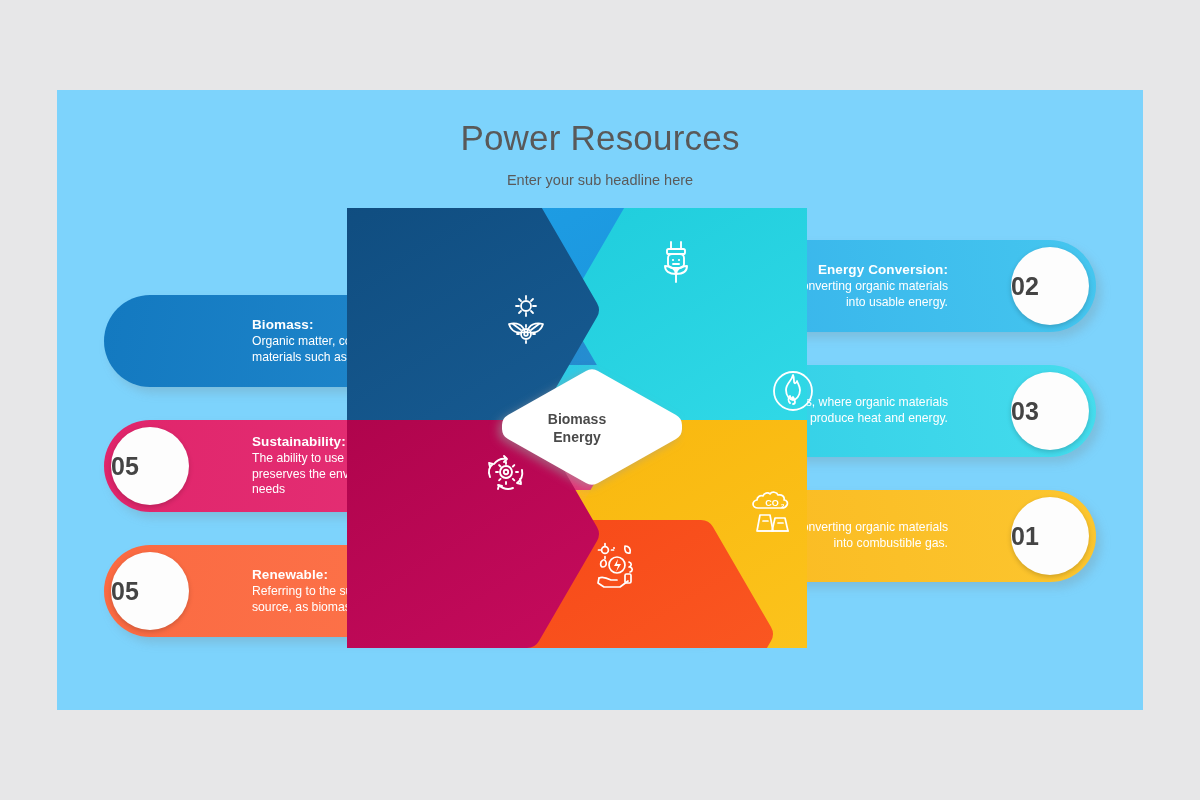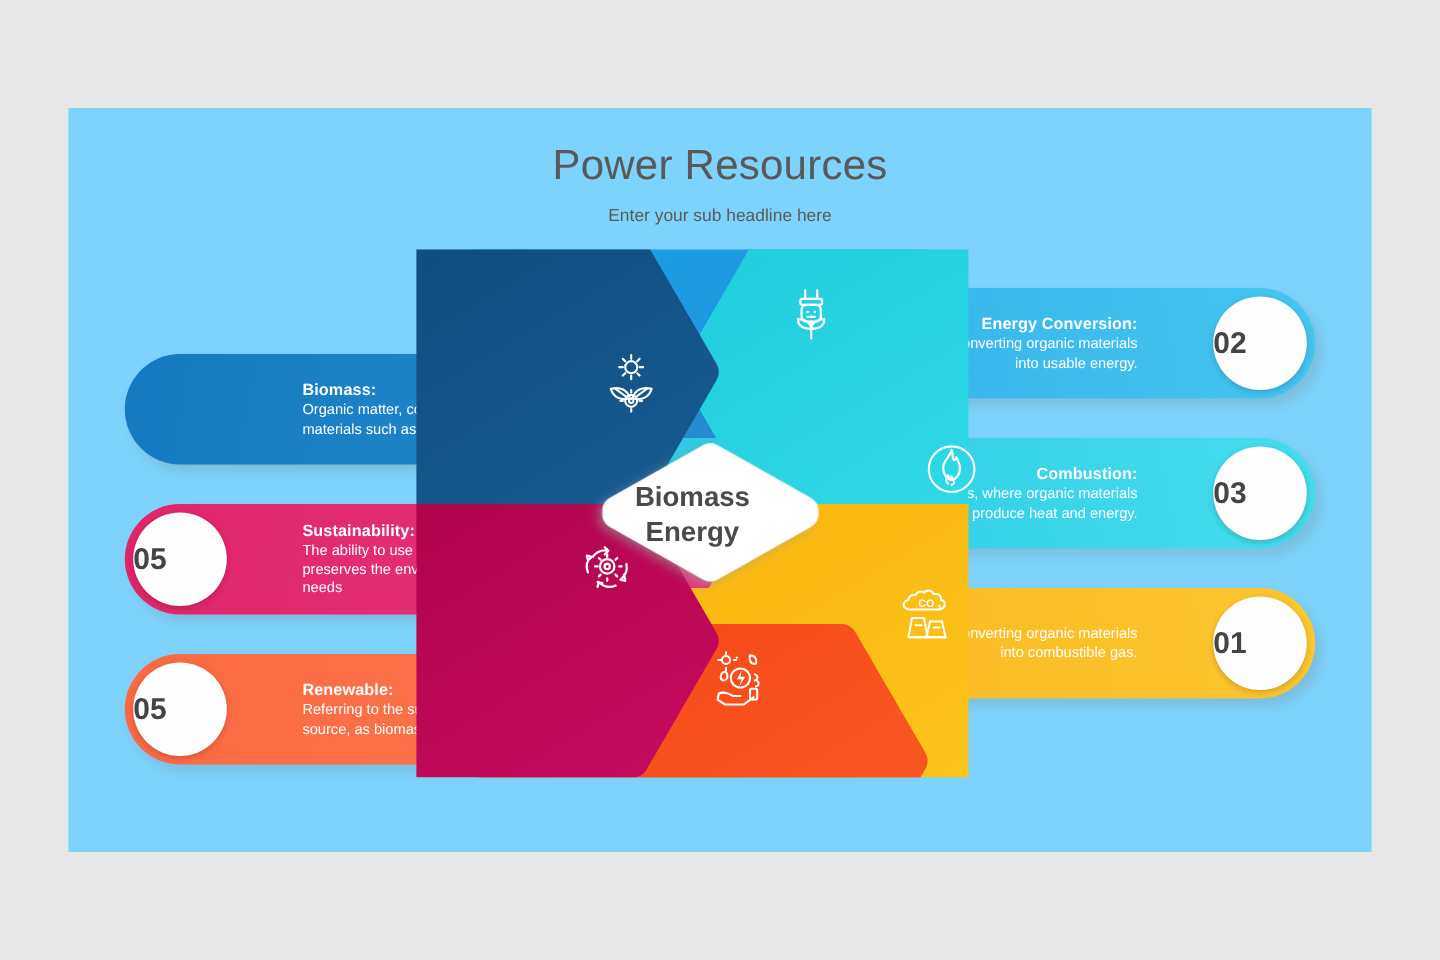--- a/index.html
+++ b/index.html
@@ -140,21 +140,21 @@
   }
   #center-hex svg { display:block; width:216px; height:222px; }
   #center-label {
     position: absolute;
     left: 0; top: 0;
     width: 216px; height: 222px;
     display: flex;
     flex-direction: column;
     align-items: center;
     justify-content: center;
-    font-size: 23px;
+    font-size: 14px;
     font-weight: bold;
     color: #4a4a4a;
     line-height: 1.28;
     text-align: center;
   }
 </style>
 </head>
 <body>
 
 <div id="slide">
@@ -202,21 +202,20 @@
       <span class="card-desc">The process of converting organic materials into usable energy.</span>
     </div>
   </div>
 
   <div class="card-shadow" style="left:404px; top:281px; width:640px;"></div>
   <div class="card right" style="top:275px; background:linear-gradient(80deg,#27c6e2 0%,#45dced 100%);">
     <div class="bubble">
       <span>03</span>
     </div>
     <div class="card-text">
-      <span class="card-title">Combustion:</span>
       <span class="card-desc">The burning process, where organic materials are ignited to produce heat and energy.</span>
     </div>
   </div>
 
   <div class="card-shadow" style="left:404px; top:406px; width:640px;"></div>
   <div class="card right" style="top:400px; background:linear-gradient(80deg,#f9b319 0%,#fcc62f 100%);">
     <div class="bubble">
       <span>01</span>
     </div>
     <div class="card-text">

